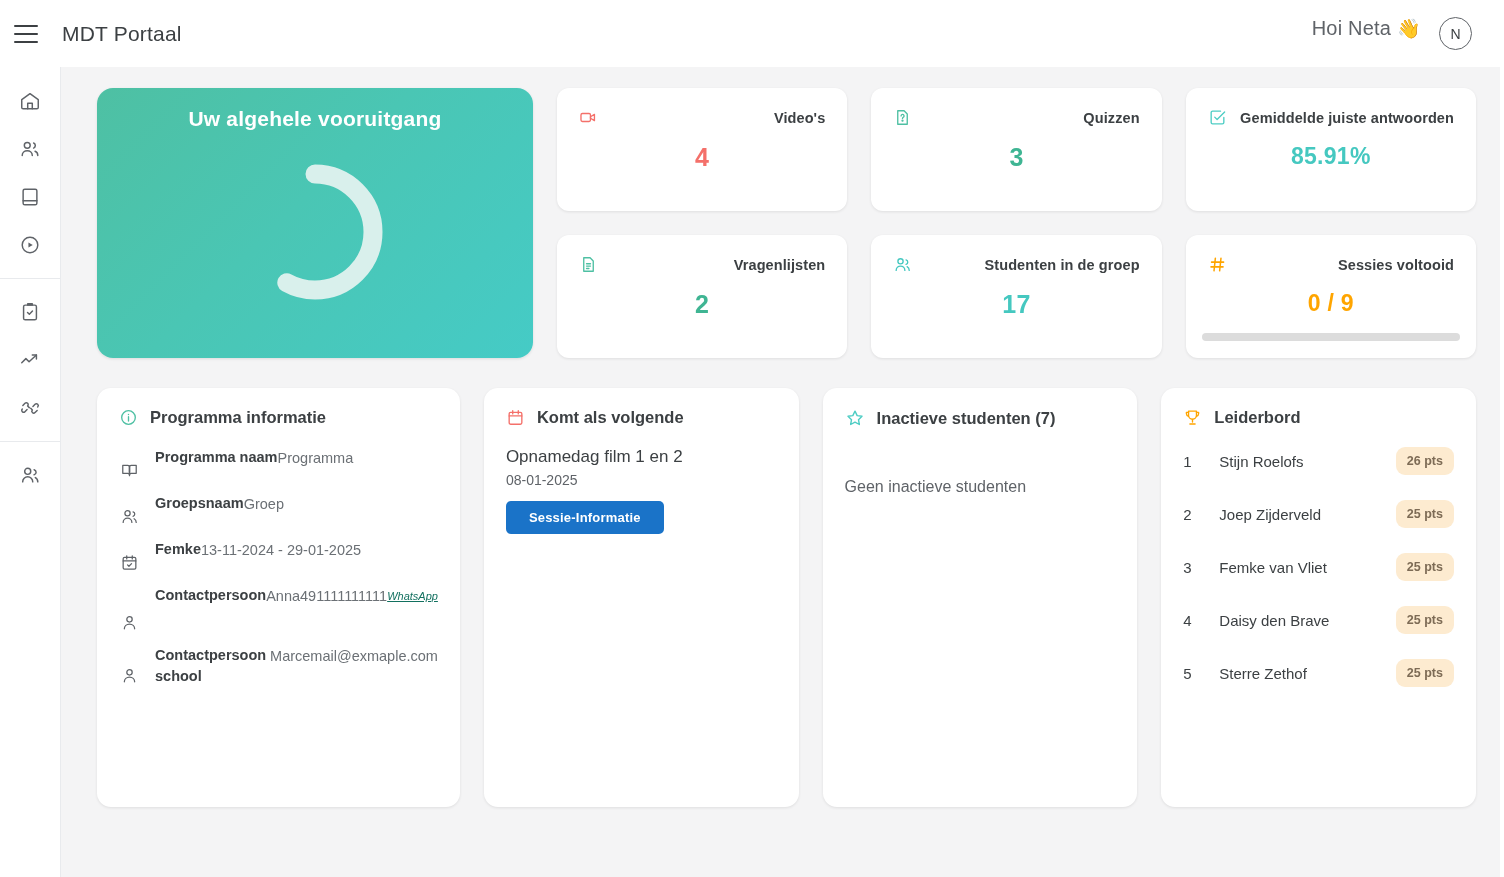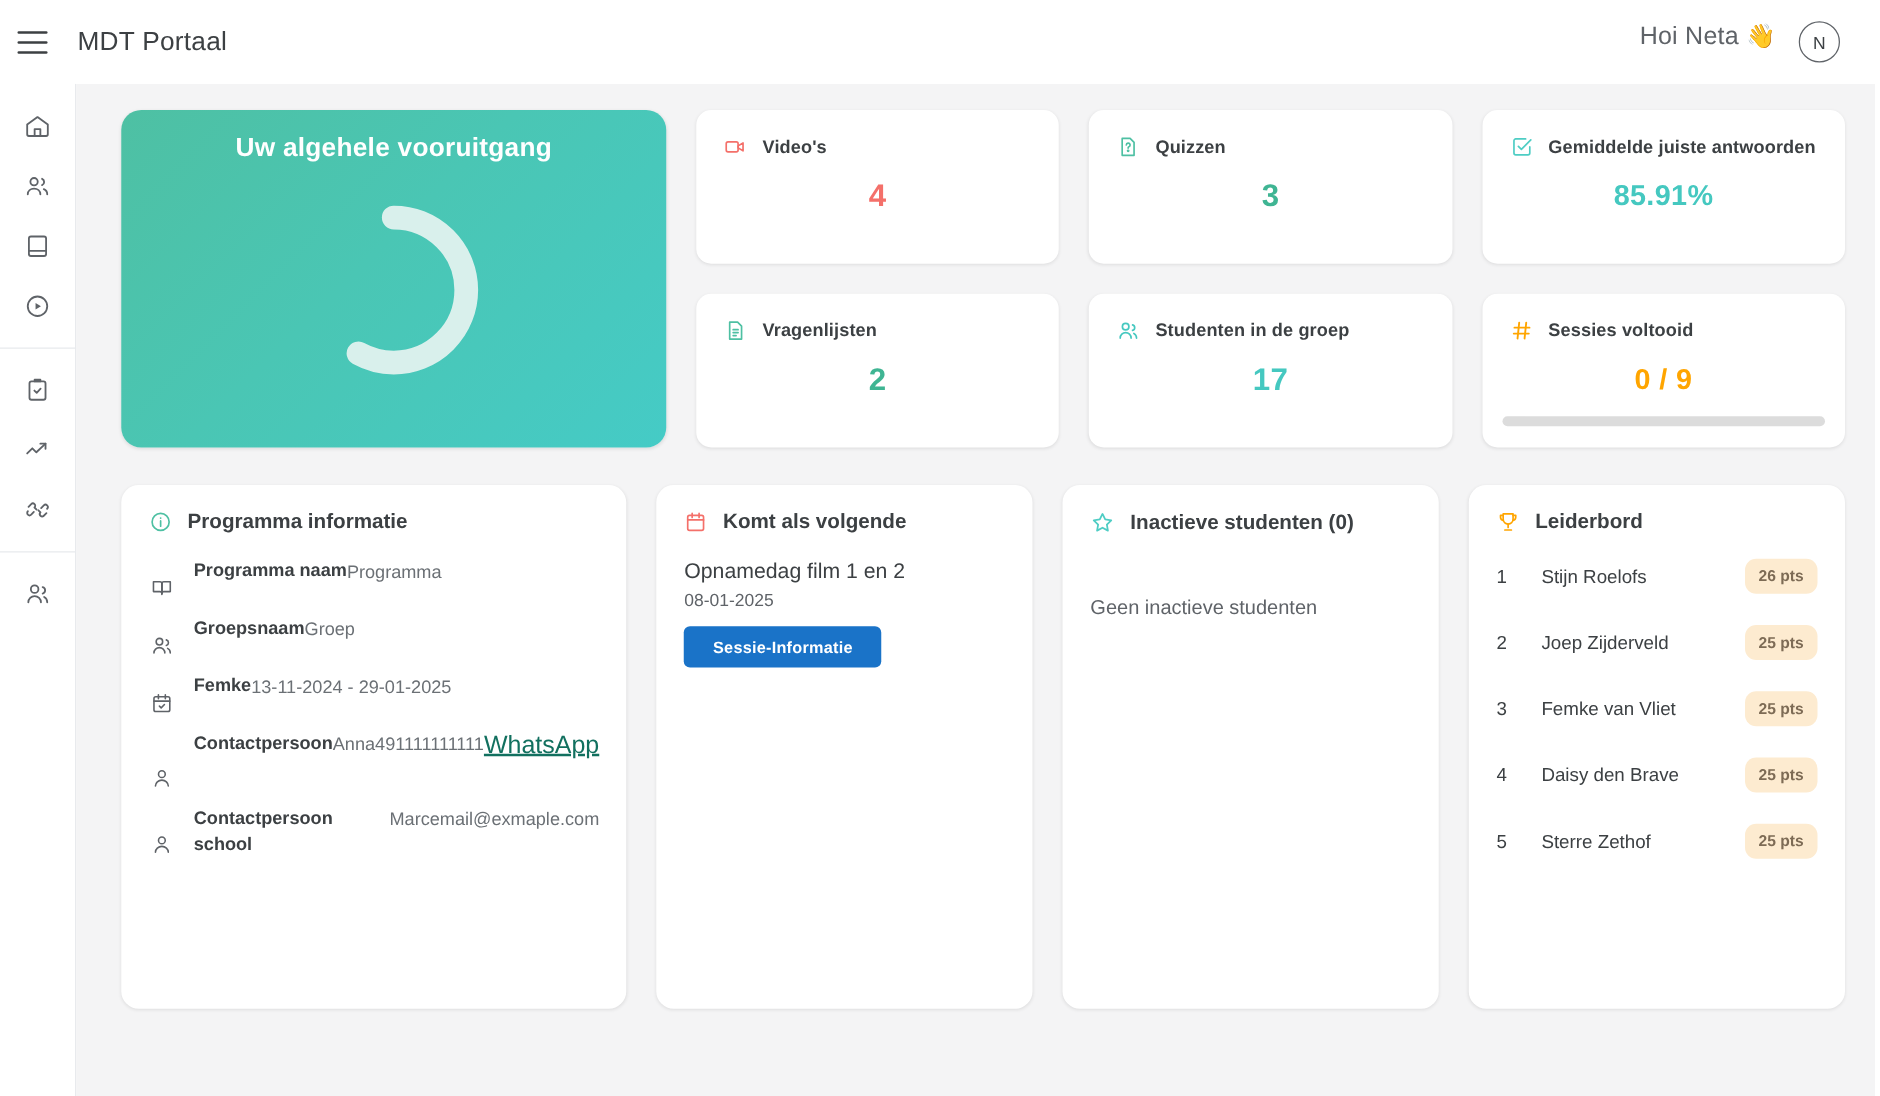--- a/index.html
+++ b/index.html
@@ -75,21 +75,21 @@
     color: #fff; font-size: 40px; font-weight: 700; letter-spacing: .5px;
   }
 
   .stats-area { flex: 1; display: flex; flex-direction: column; gap: 24px; }
   .stats-row { display: flex; gap: 24px; }
   .stat-card {
     flex: 1; height: 123px; background: #fff; border-radius: 12px;
     box-shadow: 0 1px 3px rgba(0,0,0,.09);
     padding: 20px 22px 0 22px; position: relative;
   }
-  .stat-head { display: flex; align-items: center; gap: 12px; }
+  .stat-head { display: flex; align-items: center; gap: 12px; justify-content: space-between; }
   .stat-label { font-size: 14.5px; font-weight: 700; color: #3c4043; letter-spacing: .1px; }
   .stat-value {
     text-align: center; font-size: 25px; font-weight: 700; margin-top: 16px;
     letter-spacing: .3px;
   }
   .stat-value.sm { font-size: 23px; }
   .bar-track {
     position: absolute; left: 16px; right: 16px; bottom: 17px;
     height: 8px; border-radius: 4px; background: #dcdcdc;
   }
@@ -103,21 +103,21 @@
     padding: 20px 22px;
   }
   .panel-head { display: flex; align-items: center; gap: 12px; margin-bottom: 20px; }
   .panel-title { font-size: 16.5px; font-weight: 700; color: #3c4043; }
 
   .info-row { display: flex; align-items: flex-start; gap: 16px; margin-bottom: 13px; }
   .info-icon { width: 20px; flex: none; display: flex; justify-content: center; color: #5f6368; padding-top: 14px; }
   .info-text { display: flex; }
   .info-label { font-size: 14.5px; font-weight: 700; color: #3c4043; line-height: 21px; }
   .info-value { font-size: 14.5px; color: #6b7075; line-height: 22px; }
-  .info-link { font-size: 20px; color: #12705f; text-decoration: underline; line-height: 23px; cursor: pointer; }
+  .info-link { font-size: 11px; color: #12705f; text-decoration: underline; line-height: 23px; cursor: pointer; font-style: italic; }
 
   .next-title { font-size: 17px; font-weight: 400; color: #3c4043; margin-top: 14px; }
   .next-date { font-size: 14px; color: #5f6368; margin-top: 5px; }
   .next-btn {
     display: inline-block; margin-top: 13px;
     background: #1a73c8; color: #fff; font-size: 13px; font-weight: 700;
     border: none; border-radius: 5px; padding: 9px 23px; cursor: pointer;
     letter-spacing: .2px;
   }
   .empty-text { font-size: 16px; color: #5f6368; margin-top: 50px; }
@@ -399,21 +399,21 @@
         <div class="next-title">Opnamedag film 1 en 2</div>
         <div class="next-date">08-01-2025</div>
         <button class="next-btn">Sessie-Informatie</button>
       </div>
 
       <div class="panel">
         <div class="panel-head">
           <svg width="20" height="20" viewBox="0 0 24 24" fill="none" stroke="#4ecdc4" stroke-width="1.7" stroke-linecap="round" stroke-linejoin="round">
             <path d="M12 3.8l2.6 5.3 5.8.8-4.2 4.1 1 5.8-5.2-2.8-5.2 2.8 1-5.8L3.6 9.9l5.8-.8z"></path>
           </svg>
-          <span class="panel-title">Inactieve studenten (0)</span>
+          <span class="panel-title">Inactieve studenten (7)</span>
         </div>
         <div class="empty-text">Geen inactieve studenten</div>
       </div>
 
       <div class="panel">
         <div class="panel-head">
           <svg width="19" height="19" viewBox="0 0 24 24" fill="none" stroke="#ffa500" stroke-width="1.7" stroke-linecap="round" stroke-linejoin="round">
             <path d="M7 4h10v5.2a5 5 0 0 1-10 0z"></path>
               <path d="M7 5.5H4.3v1.8A3.4 3.4 0 0 0 7 10.5"></path>
               <path d="M17 5.5h2.7v1.8a3.4 3.4 0 0 1-2.7 3.2"></path>

